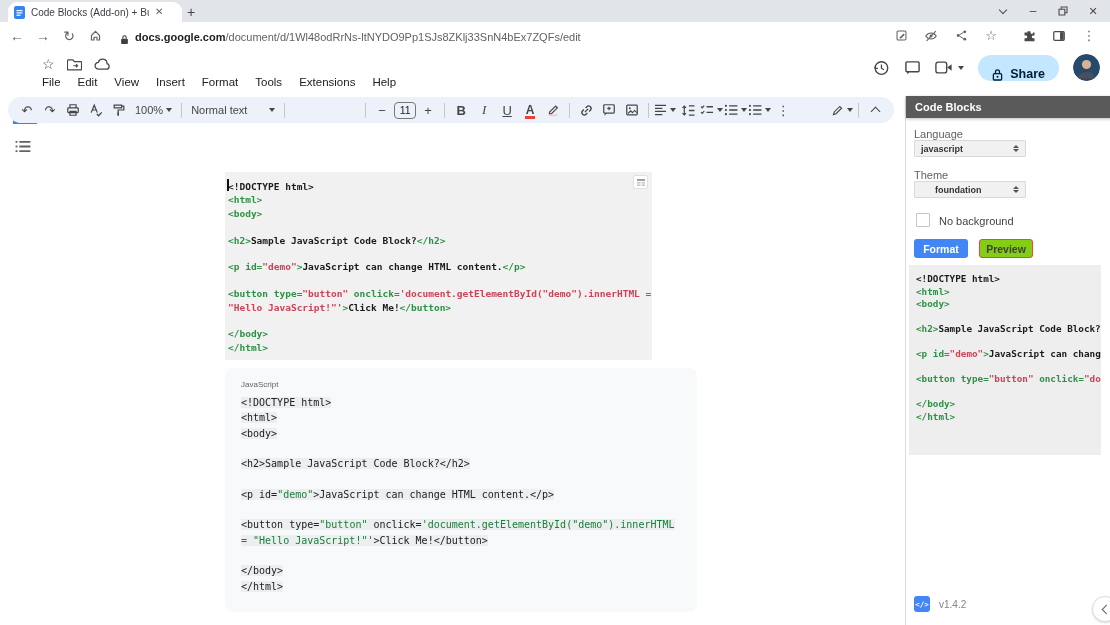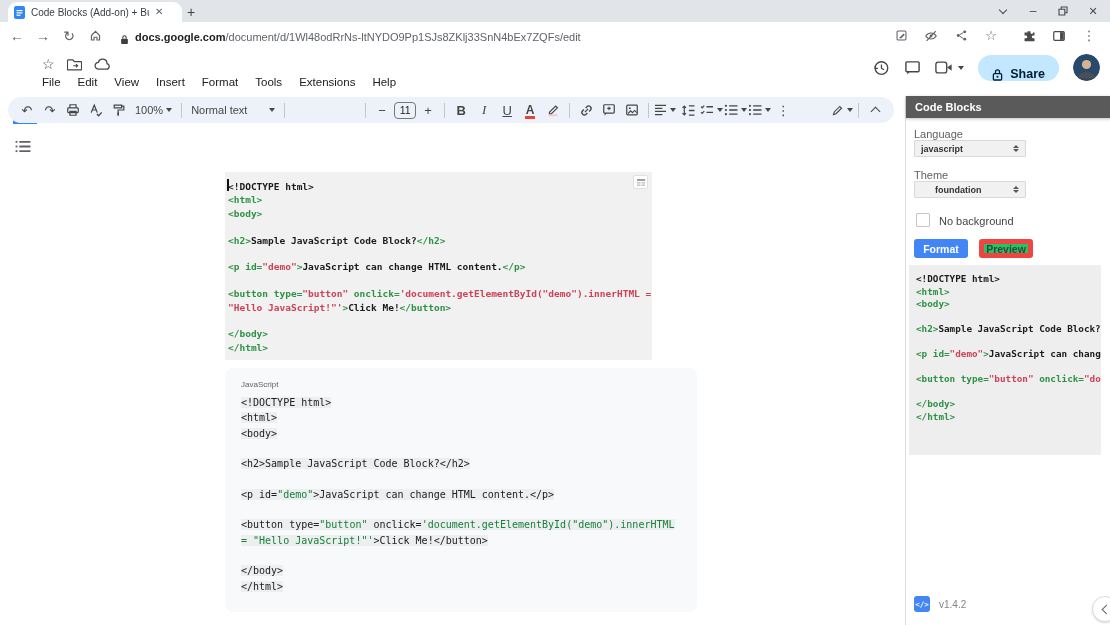--- a/index.html
+++ b/index.html
@@ -82,22 +82,22 @@
              padding:0 6px;box-sizing:border-box;}
   .sb-select .val{font-size:9px;font-weight:bold;color:#333;}
   .updown{display:flex;flex-direction:column;gap:1.5px;align-items:center;}
   .utri{width:0;height:0;border-left:3px solid transparent;border-right:3px solid transparent;border-bottom:3.5px solid #555;}
   .dtri{width:0;height:0;border-left:3px solid transparent;border-right:3px solid transparent;border-top:3.5px solid #555;}
   #nobg-row{position:absolute;left:10px;top:117px;display:flex;align-items:flex-end;gap:9px;}
   #nobg-box{width:12px;height:12px;border:1px solid #c6c6c6;border-radius:1px;background:#fff;}
   #nobg-label{font-size:11px;color:#444;}
   #fmt-btn{position:absolute;left:8px;top:143px;width:54px;height:19px;background:#4285f4;color:#fff;
            font-size:10.5px;font-weight:bold;border-radius:3px;display:flex;align-items:center;justify-content:center;}
-  #prv-btn{position:absolute;left:73px;top:143px;width:54px;height:19px;background:#22c55e;color:#3c4043;
-           font-size:10.5px;font-weight:bold;border:5px solid #ef4444;border-radius:3px;box-sizing:border-box;
+  #prv-btn{position:absolute;left:73px;top:143px;width:54px;height:19px;background:#84cc16;color:#3c4043;
+           font-size:10.5px;font-weight:bold;border:1px solid #ef4444;border-radius:3px;box-sizing:border-box;
            display:flex;align-items:center;justify-content:center;}
   #sb-preview{position:absolute;left:3px;top:169px;width:192px;height:190px;background:#eee;
               padding:8px 0 0 7px;box-sizing:border-box;overflow:hidden;}
   .code-preview{font-family:"DejaVu Sans Mono",monospace;font-size:9.3px;line-height:12.5px;
                 font-weight:600;color:#1b1b1b;}
   .code-preview .t{color:#2e9146;} .code-preview .s{color:#cc4257;}
   #sb-version{position:absolute;left:8px;top:500px;display:flex;align-items:center;gap:9px;}
   #ver-ic{width:16px;height:16px;background:#4285f4;border-radius:3px;color:#fff;font-size:7.5px;
           font-weight:bold;display:flex;align-items:center;justify-content:center;
           font-family:"DejaVu Sans Mono",monospace;}

